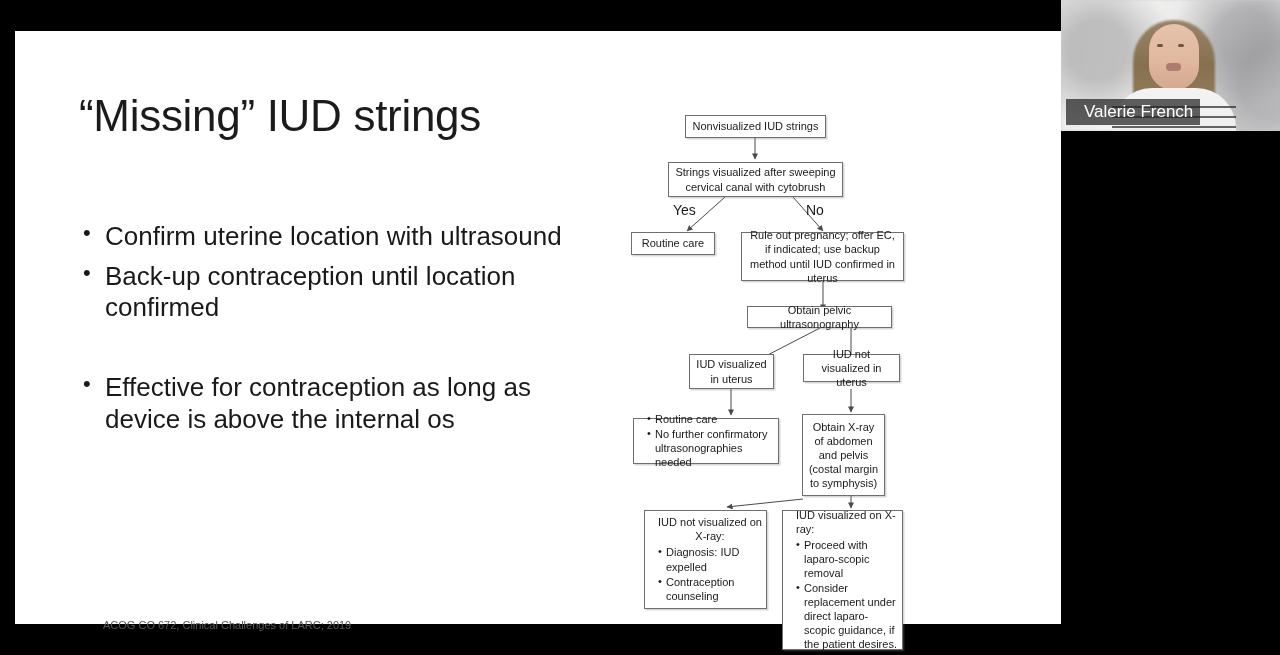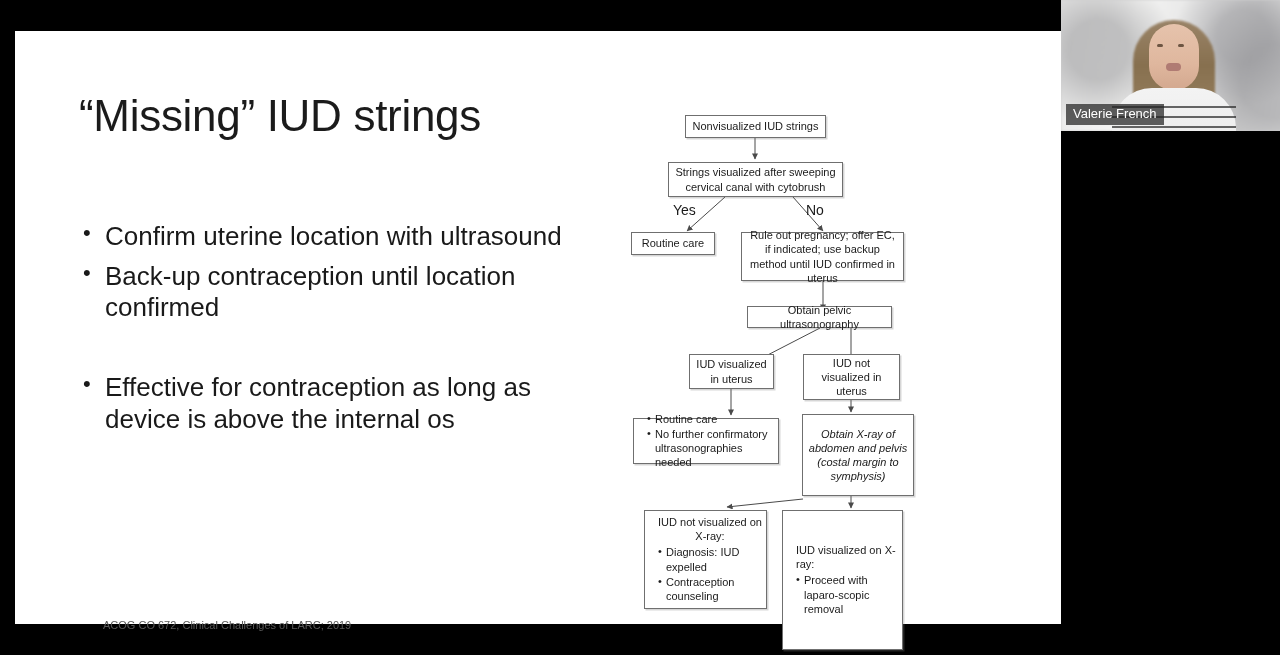--- a/index.html
+++ b/index.html
@@ -58,22 +58,22 @@
       border-radius:25px 25px 24px 24px;filter:blur(.5px);}
   .cam-eye{position:absolute;width:6px;height:3px;background:#6d5542;border-radius:3px;filter:blur(.4px);}
   .cam-eye.l{left:-17px;top:30px;} .cam-eye.r{left:4px;top:30px;}
   .cam-mouth{position:absolute;left:-8px;top:49px;width:15px;height:8px;
       background:#b07b73;border-radius:7px;filter:blur(.6px);}
   .cam-torso{position:absolute;left:-62px;top:74px;width:124px;height:64px;
       background:linear-gradient(180deg,#f3f3f3 0%,#ececec 100%);
       border-radius:40px 40px 0 0;filter:blur(.6px);}
   .stripe{position:absolute;left:-62px;width:124px;height:2.4px;background:rgba(40,40,40,.70);filter:blur(.5px);}
   .s1{top:92px;} .s2{top:102px;} .s3{top:112px;}
-  #cam-name{position:absolute;left:5px;bottom:6px;padding:2px 7px 3px 7px;
-      background:rgba(35,35,35,.72);color:#fff;font-size:13px;line-height:1.25;}
+  #cam-name{position:absolute;left:5px;bottom:6px;padding:2px 7px 3px 18px;
+      background:rgba(35,35,35,.72);color:#fff;font-size:17px;line-height:1.25;}
 </style>
 </head>
 <body>
 
 <div id="stage">
 
   <div id="slide">
 
     <div id="slide-title">“Missing” IUD strings</div>
 
@@ -115,43 +115,44 @@
       <div class="flabel" style="left:191px;top:121px;">No</div>
 
       <div class="fbox" style="left:16px;top:151px;width:84px;height:23px;">Routine care</div>
 
       <div class="fbox" style="left:126px;top:151px;width:163px;height:49px;">Rule out pregnancy; offer EC, if indicated; use backup method until IUD confirmed in uterus</div>
 
       <div class="fbox" style="left:132px;top:225px;width:145px;height:22px;">Obtain pelvic ultrasonography</div>
 
       <div class="fbox" style="left:74px;top:273px;width:85px;height:35px;">IUD visualized in uterus</div>
 
-      <div class="fbox" style="left:188px;top:273px;width:97px;height:46px;">IUD not visualized in uterus</div>
+      <div class="fbox" style="left:188px;top:273px;width:97px;height:28px;">IUD not visualized in uterus</div>
 
       <div class="fbox left-align" style="left:18px;top:337px;width:146px;height:46px;">
         <ul>
           <li>Routine care</li>
           <li>No further confirmatory ultrasonographies needed</li>
         </ul>
       </div>
 
-      <div class="fbox" style="left:187px;top:333px;width:112px;height:82px;font-style:italic;">Obtain X-ray of abdomen and pelvis (costal margin to symphysis)</div>
+      <div class="fbox" style="left:187px;top:333px;width:83px;height:82px;">Obtain X-ray of abdomen and pelvis (costal margin to symphysis)</div>
 
       <div class="fbox left-align" style="left:29px;top:429px;width:123px;height:99px;">
         <ul>
           <span class="hd">IUD not visualized on X-ray:</span>
           <li>Diagnosis: IUD expelled</li>
           <li>Contraception counseling</li>
         </ul>
       </div>
 
       <div class="fbox left-align" style="left:167px;top:429px;width:121px;height:140px;">
         <ul>
           <span class="hd l">IUD visualized on X-ray:</span>
           <li>Proceed with laparo-scopic removal</li>
+          <li>Consider replacement under direct laparo-scopic guidance, if the patient desires.</li>
         </ul>
       </div>
 
     </div>
   </div>
 
   <div id="cam">
     <div class="cam-bg"></div>
     <div class="cam-person">
       <div class="cam-hair"></div>

